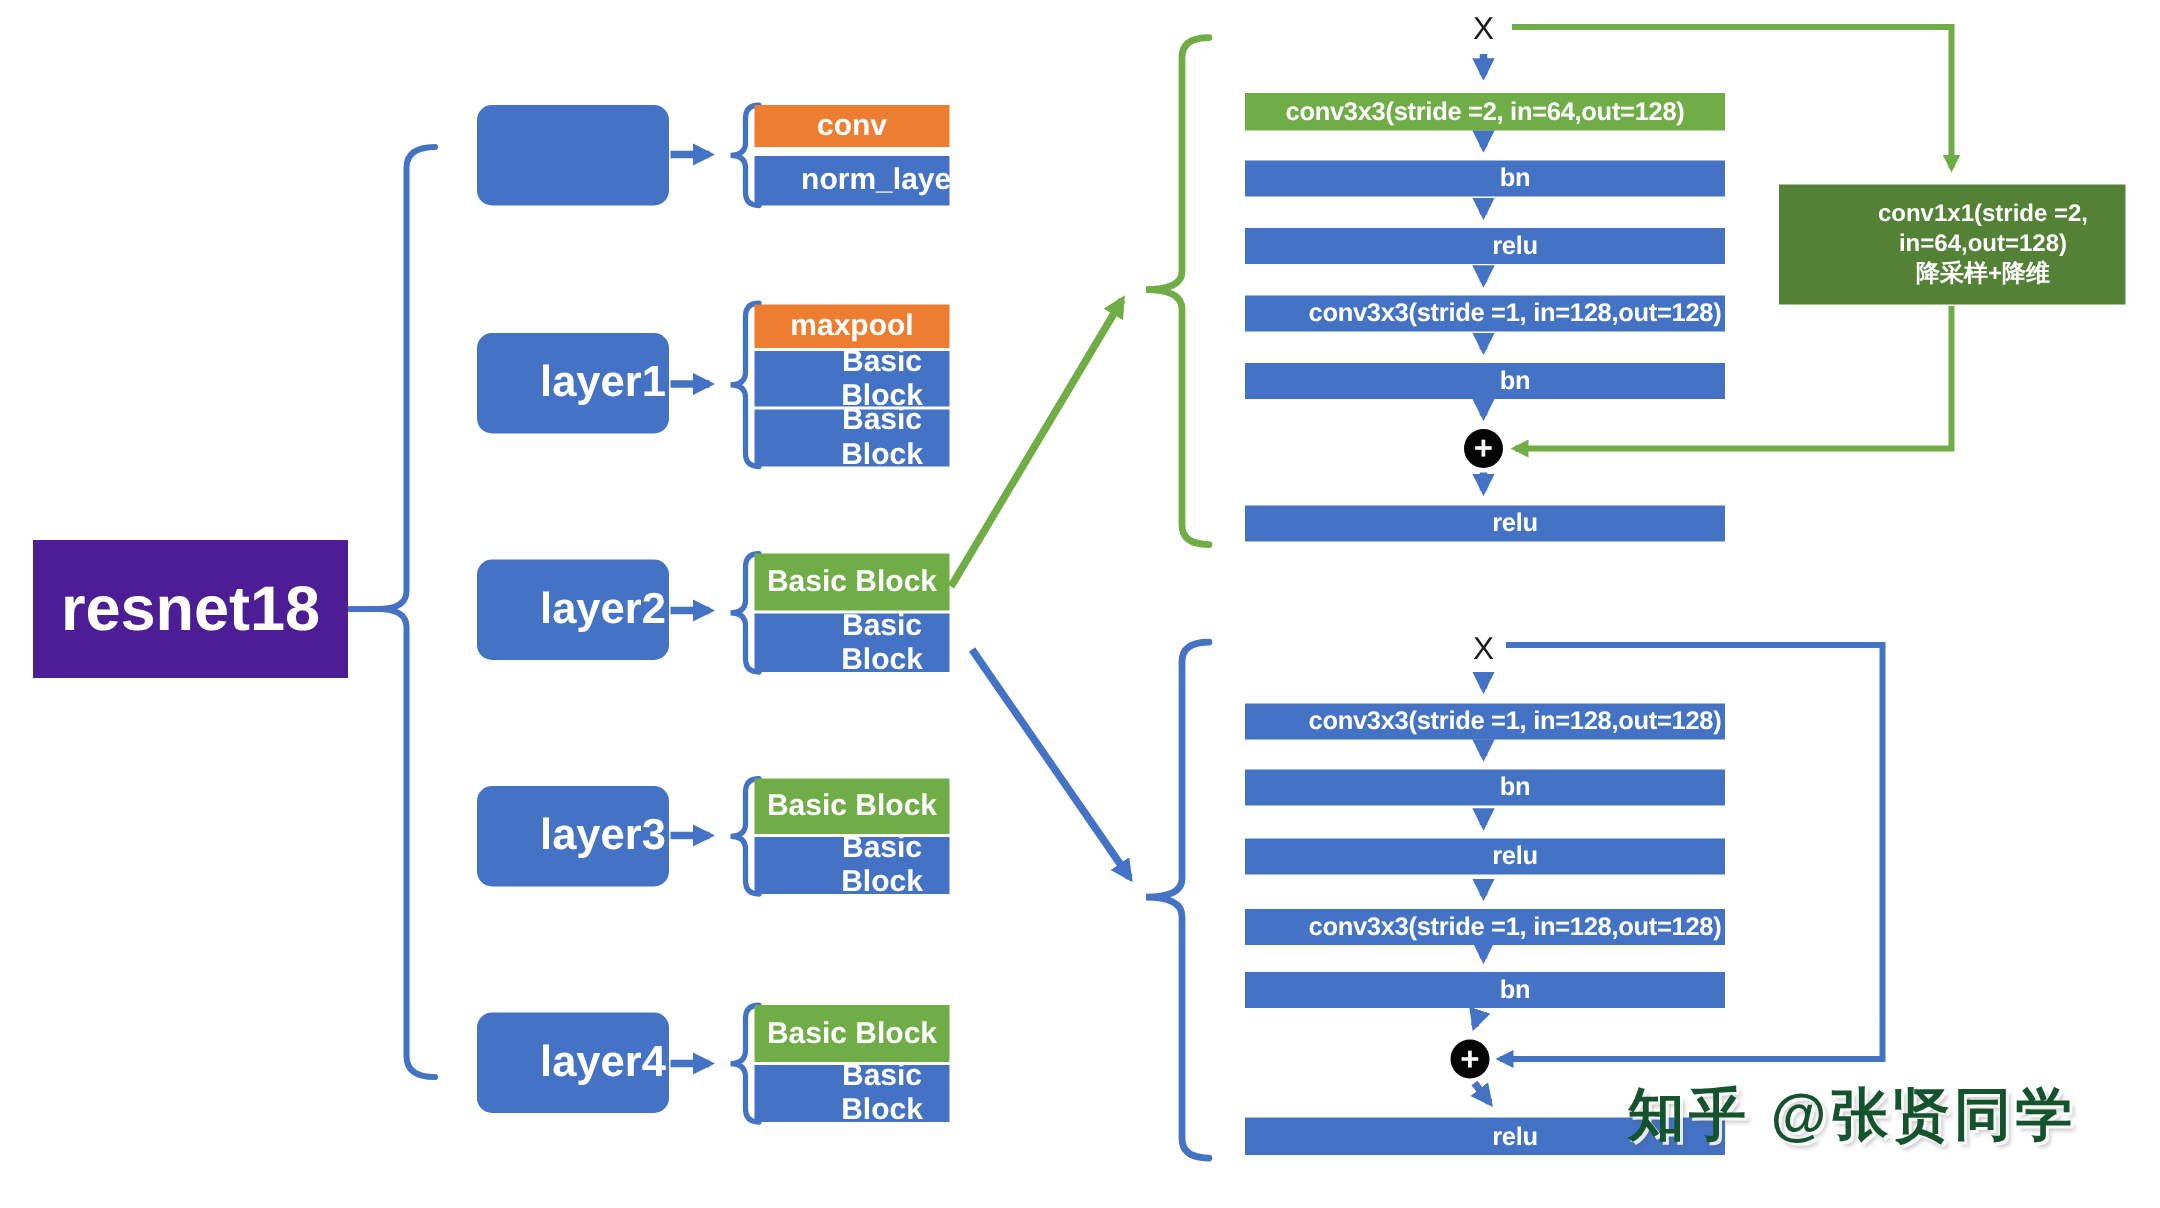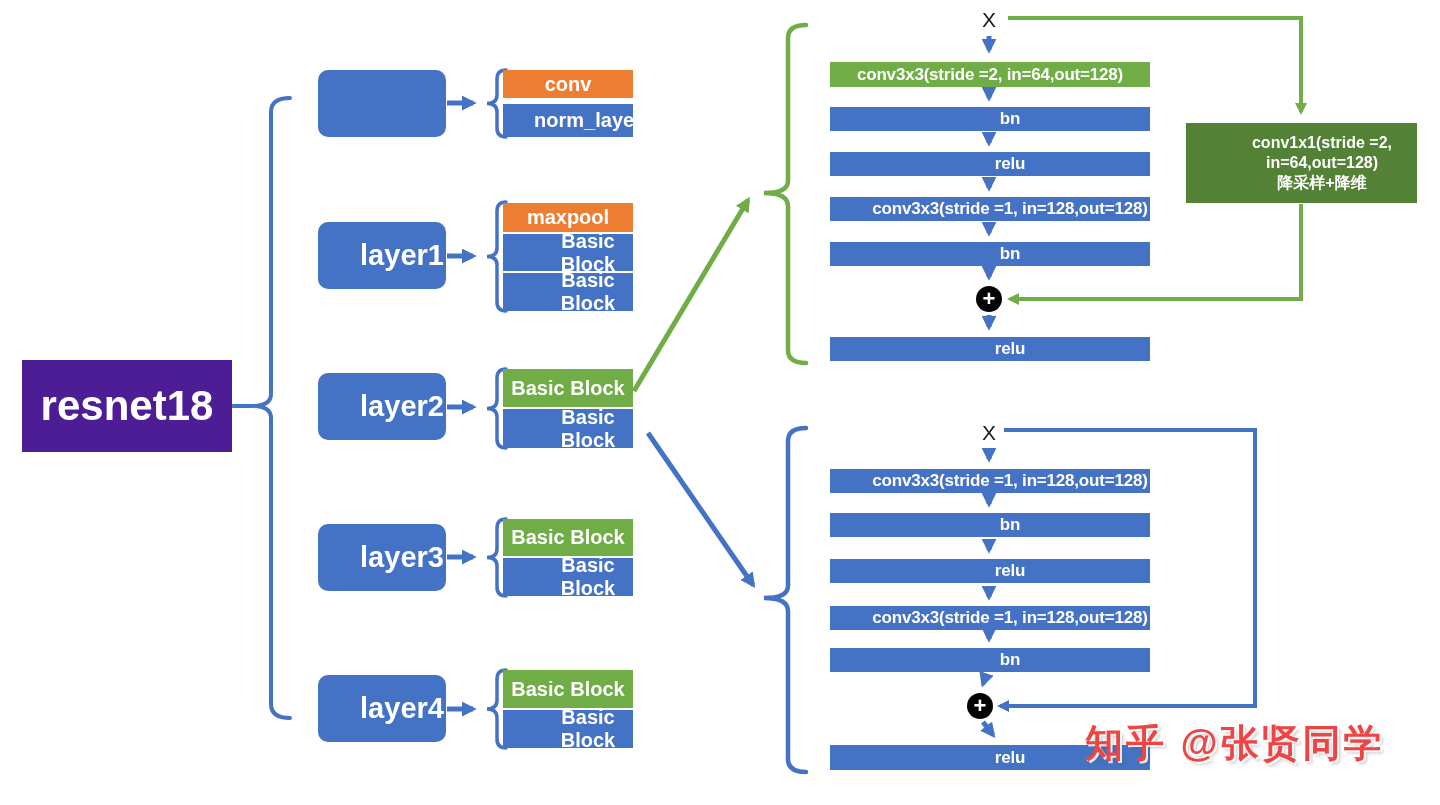--- a/index.html
+++ b/index.html
@@ -17,21 +17,21 @@
   .layer-box{font-size:29px;border-radius:10px;}
   .stack-box{font-size:20px;}
   .bar{font-size:17px;letter-spacing:-0.2px;}
   .plus{position:absolute;width:26px;height:26px;border-radius:50%;background:#050505;
         color:#fff;display:flex;align-items:center;justify-content:center;
         font-size:22px;font-weight:bold;line-height:1;}
   .xlabel{position:absolute;width:34px;text-align:center;color:#1b1b1b;
           font-size:21px;font-weight:400;}
   .shortcut{font-size:16px;line-height:20px;font-weight:bold;padding-left:41px;}
   .watermark{position:absolute;left:1085px;top:718px;font-size:38px;font-weight:bold;
-             color:#ef4444;letter-spacing:3px;z-index:30;
+             color:#14532d;letter-spacing:3px;z-index:30;
              text-shadow:2px 2px 0 rgba(255,255,255,0.85), 3px 3px 3px rgba(90,90,90,0.35);}
 </style>
 </head>
 <body>
 
 <div id="stage">
 
   <svg class="wires" viewBox="0 0 1440 805">
     <defs>
       <marker id="ab" viewBox="0 0 10 10" refX="7.5" refY="5" markerWidth="3" markerHeight="3" orient="auto-start-reverse" markerUnits="strokeWidth">

